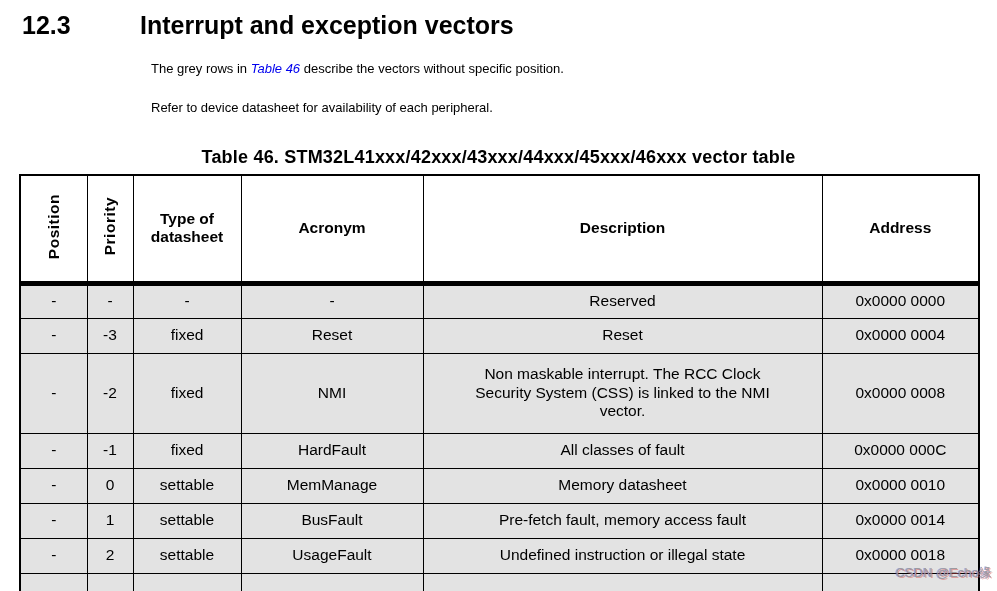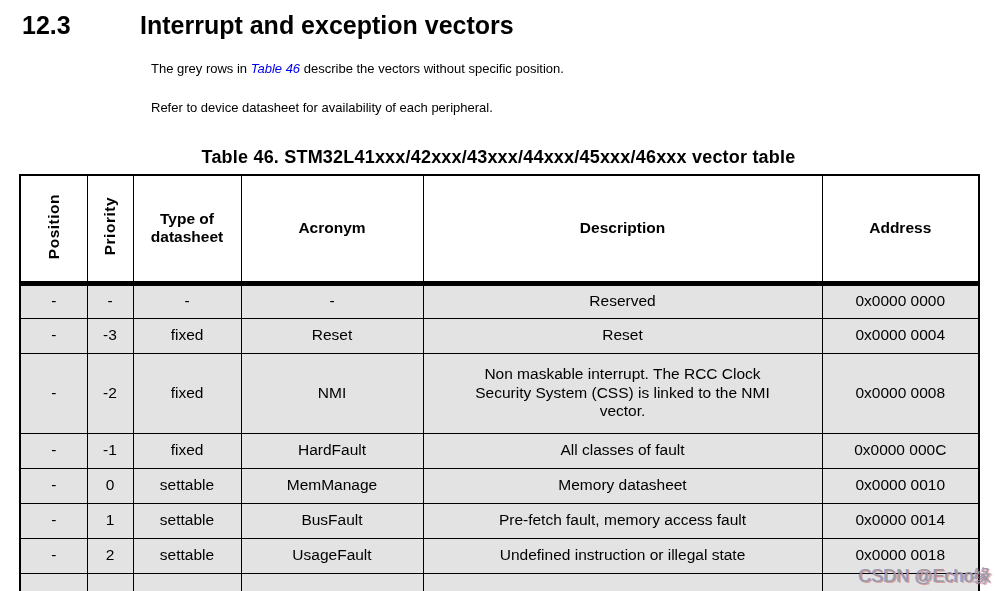--- a/index.html
+++ b/index.html
@@ -72,21 +72,21 @@
     line-height:1.22;
   }
   tbody td.left{text-align:center;}
   tbody td.pre{white-space:pre-line;}
   tbody tr{height:35px;}
   tbody tr:nth-child(3){height:80px;}
   tbody tr.partial{height:30px;}
   .watermark{
     position:absolute;
     right:5px;top:564px;
-    font-size:18px;
+    font-size:13px;
     color:var(--wm-grey);
     text-shadow:1px 1px 0 rgba(210,70,70,0.45), -1px 0 0 rgba(70,70,210,0.40);
     z-index:5;
     white-space:nowrap;
     pointer-events:none;
   }
 </style>
 </head>
 <body>
 

